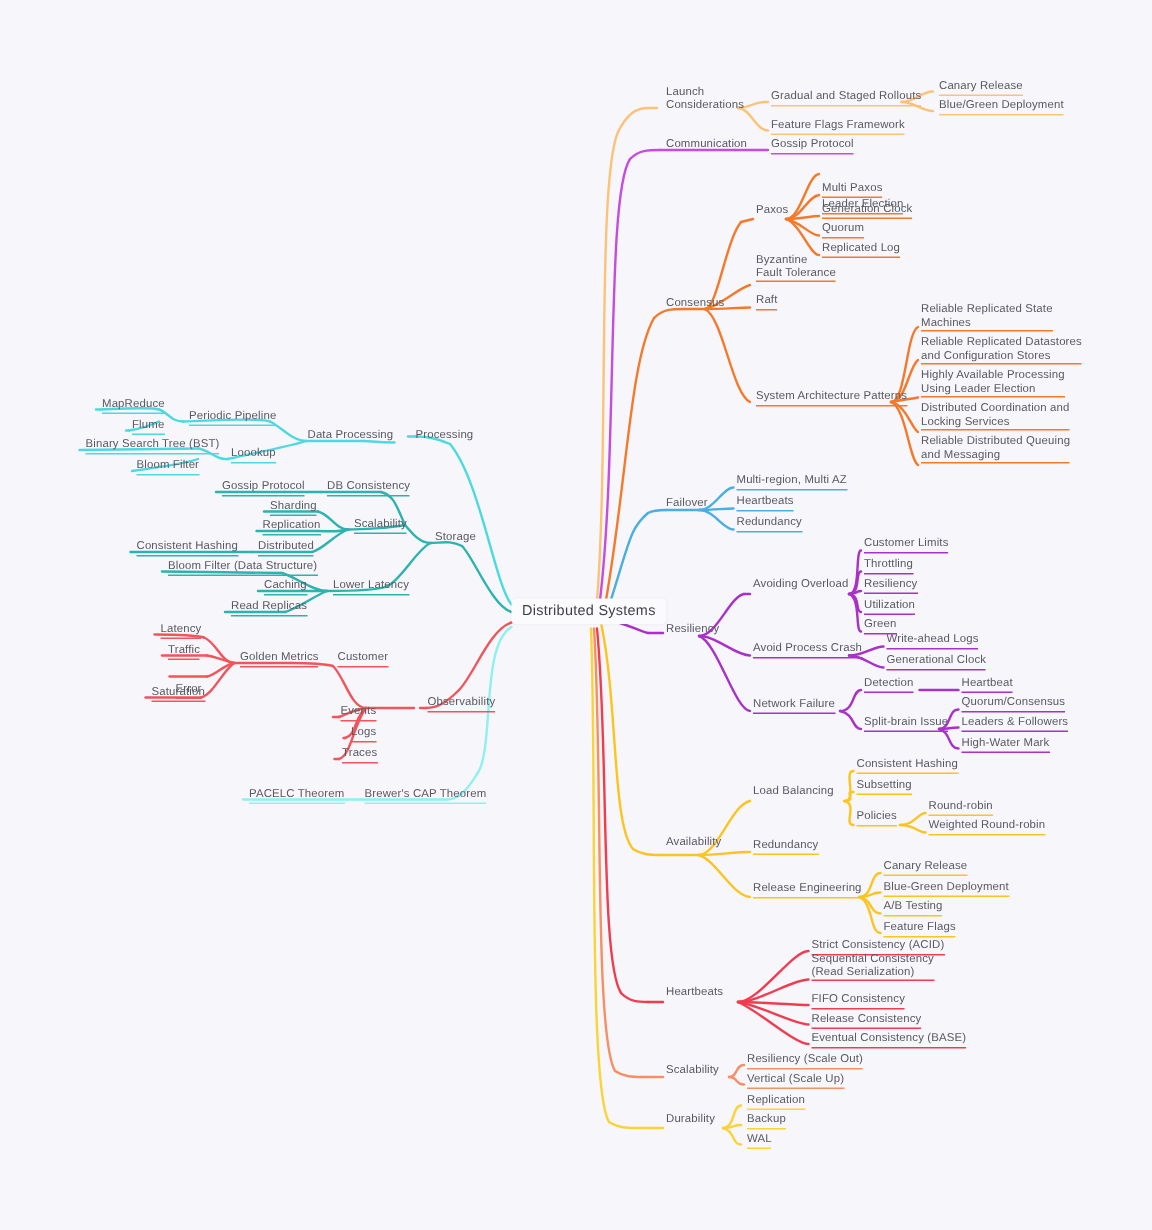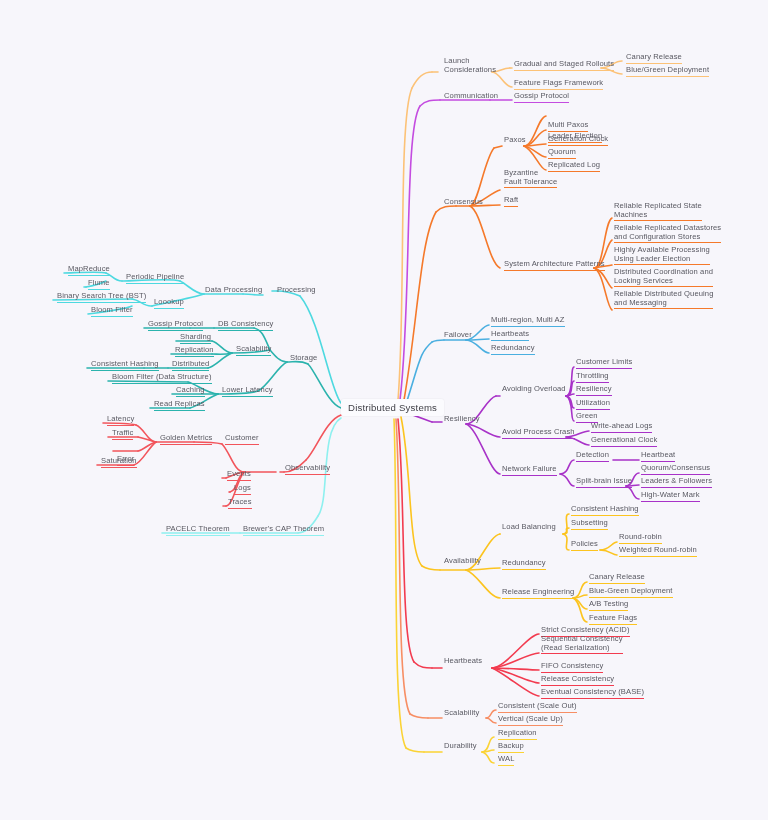--- a/index.html
+++ b/index.html
@@ -286,20 +286,20 @@
       <div class="node" style="left: 589px; top: 599.4px; border-bottom: 1.4px solid rgb(252, 196, 31); padding-bottom: 1px;">A/B Testing</div>
       <div class="node" style="left: 589px; top: 613.4px; border-bottom: 1.4px solid rgb(252, 196, 31); padding-bottom: 1px;">Feature Flags</div>
       <div class="node" style="left: 444px; top: 656.4px;">Heartbeats</div>
       <div class="node" style="left: 541px; top: 625.4px; border-bottom: 1.4px solid rgb(242, 59, 79); padding-bottom: 1px;">Strict Consistency (ACID)</div>
       <div class="node" style="left: 541px; top: 633.8px; border-bottom: 1.4px solid rgb(242, 59, 79); padding-bottom: 1px;">Sequential Consistency
 (Read Serialization)</div>
       <div class="node" style="left: 541px; top: 661.4px; border-bottom: 1.4px solid rgb(242, 59, 79); padding-bottom: 1px;">FIFO Consistency</div>
       <div class="node" style="left: 541px; top: 674.4px; border-bottom: 1.4px solid rgb(242, 59, 79); padding-bottom: 1px;">Release Consistency</div>
       <div class="node" style="left: 541px; top: 687.4px; border-bottom: 1.4px solid rgb(242, 59, 79); padding-bottom: 1px;">Eventual Consistency (BASE)</div>
       <div class="node" style="left: 444px; top: 708.4px;">Scalability</div>
-      <div class="node" style="left: 498px; top: 701.4px; border-bottom: 1.4px solid rgb(247, 142, 100); padding-bottom: 1px;">Consistent (Scale Out)</div>
+      <div class="node" style="left: 498px; top: 701.4px; border-bottom: 1.4px solid rgb(247, 142, 100); padding-bottom: 1px;">Resiliency (Scale Out)</div>
       <div class="node" style="left: 498px; top: 714.4px; border-bottom: 1.4px solid rgb(247, 142, 100); padding-bottom: 1px;">Vertical (Scale Up)</div>
       <div class="node" style="left: 444px; top: 741.4px;">Durability</div>
       <div class="node" style="left: 498px; top: 728.4px; border-bottom: 1.4px solid rgb(251, 211, 53); padding-bottom: 1px;">Replication</div>
       <div class="node" style="left: 498px; top: 741.4px; border-bottom: 1.4px solid rgb(251, 211, 53); padding-bottom: 1px;">Backup</div>
       <div class="node" style="left: 498px; top: 754.4px; border-bottom: 1.4px solid rgb(251, 211, 53); padding-bottom: 1px;">WAL</div>
     </div>
 </div>
 
 </body></html>

